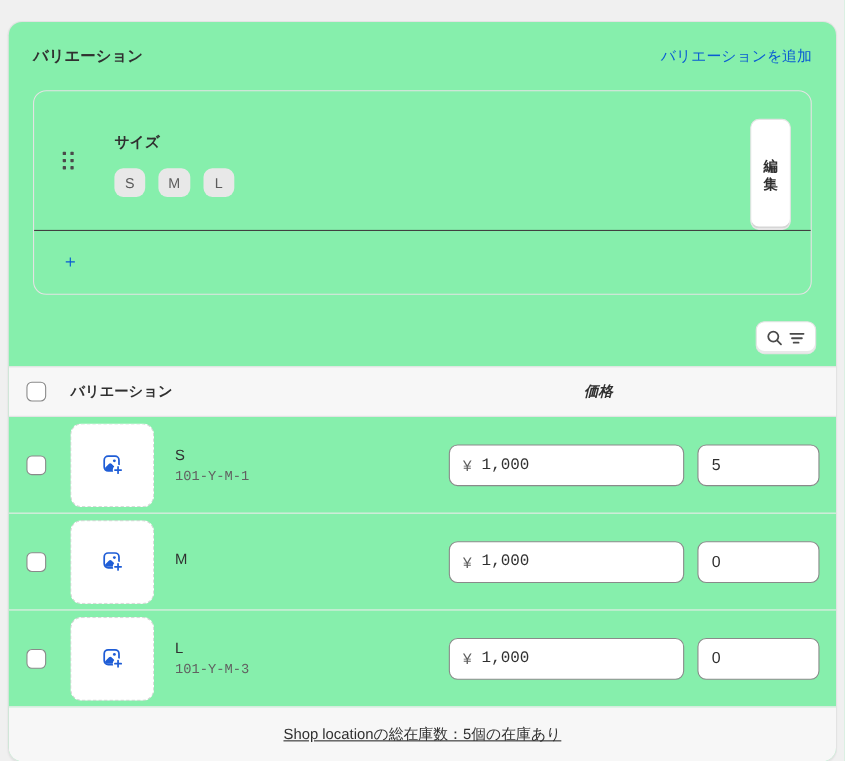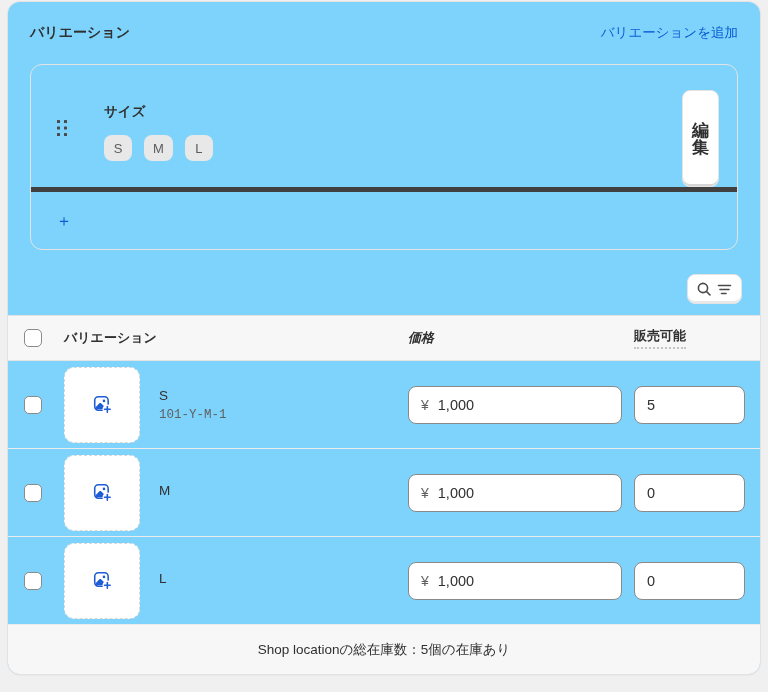--- a/index.html
+++ b/index.html
@@ -5,23 +5,23 @@
   * { margin:0; padding:0; box-sizing:border-box; }
   html,body { width:768px; height:692px; }
   body {
     background:#f0f0f0;
     font-family:"Liberation Sans","DejaVu Sans",sans-serif;
     color:#303030;
     -webkit-font-smoothing:antialiased;
   }
   .card {
     position:relative;
-    margin:2px 8px;
+    margin:20px 8px;
     width:752px; height:672px;
-    background:#7dd3fc;
+    background:#86efac;
     border-radius:12px;
     box-shadow:0 0 0 1px #e3e3e3, 0 1px 2px rgba(0,0,0,.08);
     overflow:hidden;
   }
   
   .card-header {
     height:62px;
     padding:0 22px;
     display:flex; align-items:center; justify-content:space-between;
   }
@@ -31,21 +31,21 @@
   .option-box {
     margin:0 22px;
     height:186px;
     border:1px solid #e3e3e3;
     border-radius:12px;
   }
   .option-row {
     height:127px;
     display:flex;
     padding:20px 18px 0 25px;
-    border-bottom:5px solid #404040;
+    border-bottom:1px solid #404040;
   }
   .drag-handle {
     margin-top:34px; margin-right:36px;
     width:12px; height:18px; flex:0 0 auto;
     cursor:grab; display:block;
   }
   .option-content { flex:1; padding-top:18px; }
   .option-name { font-size:13.5px; font-weight:700; margin-bottom:14px; }
   .chips { display:flex; gap:12px; }
   .chip {
@@ -57,21 +57,21 @@
     font-size:13px;
   }
   .edit-btn {
     margin-top:5px;
     width:37px;
     padding:14px 8px;
     background:#fff;
     border:1px solid #e3e3e3;
     border-radius:8px;
     box-shadow:inset 0 -2px 0 0 #d6d6d6;
-    font-size:17px; font-weight:600; color:#303030;
+    font-size:13px; font-weight:600; color:#303030;
     line-height:17px;
     word-break:break-all;
     cursor:pointer;
     font-family:inherit;
   }
   .add-option-row {
     height:57px;
     display:flex; align-items:center;
     padding-left:25px;
   }
@@ -142,39 +142,39 @@
     border:1px solid #8a8a8a;
     border-radius:8px;
     display:flex; align-items:center;
     padding:0 12px;
     background:#fff;
   }
   .price-prefix { color:#616161; font-size:14px; margin-right:9px; }
   .price-field input {
     border:none; outline:none; width:100%;
     font-size:14.5px; color:#303030;
-    font-family:Liberation Sans, sans-serif;
+    font-family:Liberation Mono, monospace;
     background:transparent;
   }
   .qty-field {
     width:111px; height:38px; margin-left:12px; flex:0 0 auto;
     border:1px solid #8a8a8a;
     border-radius:8px;
     padding:0 12px;
     font-size:14.5px; color:#303030;
     font-family:inherit;
     outline:none;
     background:#fff;
   }
   
   .tfoot {
     height:50px;
     background:#f7f7f7;
     display:flex; align-items:center; justify-content:center;
-    font-size:13.5px; color:#303030;
+    font-size:13.5px; color:#303030;text-decoration:underline;
   }
   svg { display:block; }
 </style>
 </head>
 <body>
 
 <div class="card">
 
   <div class="card-header">
     <div class="card-title">バリエーション</div>
@@ -221,21 +221,20 @@
         <line x1="4" y1="8.5" x2="13" y2="8.5" stroke="#4a4a4a" stroke-width="1.6" stroke-linecap="round"></line>
         <line x1="5.5" y1="12.5" x2="10" y2="12.5" stroke="#4a4a4a" stroke-width="1.6" stroke-linecap="round"></line>
       </svg>
     </button>
   </div>
 
   <div class="thead">
     <span class="col-cb checkbox"></span>
     <span class="head-variant">バリエーション</span>
     <span class="head-price">価格</span>
-    <span class="head-available"><span class="tooltip-underline">販売可能</span></span>
   </div>
 
   <div class="trow">
     <span class="col-cb checkbox"></span>
     <div class="thumb">
       <svg width="21" height="21" viewBox="0 0 20 20">
         <rect x="2.6" y="2.6" width="12.8" height="12.8" rx="3.4" fill="none" stroke="#1f5dd6" stroke-width="1.5"></rect>
         <circle cx="11.4" cy="6.6" r="1.25" fill="#1f5dd6"></circle>
         <path d="M3.4 12.6 L6.8 9.1 C7.4 8.5 8.3 8.5 8.9 9.1 L12.2 12.4 L12.2 14.6 L3.4 14.6 Z" fill="#1f5dd6"></path>
         <circle cx="14.6" cy="14.6" r="4.6" fill="#fff"></circle>
@@ -289,20 +288,21 @@
         <path d="M3.4 12.6 L6.8 9.1 C7.4 8.5 8.3 8.5 8.9 9.1 L12.2 12.4 L12.2 14.6 L3.4 14.6 Z" fill="#1f5dd6"></path>
         <circle cx="14.6" cy="14.6" r="4.6" fill="#fff"></circle>
         <g stroke="#1f5dd6" stroke-width="1.5" stroke-linecap="round">
           <line x1="14.6" y1="11.9" x2="14.6" y2="17.3"></line>
           <line x1="11.9" y1="14.6" x2="17.3" y2="14.6"></line>
         </g>
       </svg>
     </div>
     <div class="vmeta">
       <div class="vname">L</div>
+      <div class="vsku">101-Y-M-3</div>
     </div>
     <div class="price-field">
       <span class="price-prefix">¥</span>
       <input value="1,000" style="">
     </div>
     <input class="qty-field" value="0" style="">
   </div>
 
   <div class="tfoot">Shop locationの総在庫数：5個の在庫あり</div>
 

